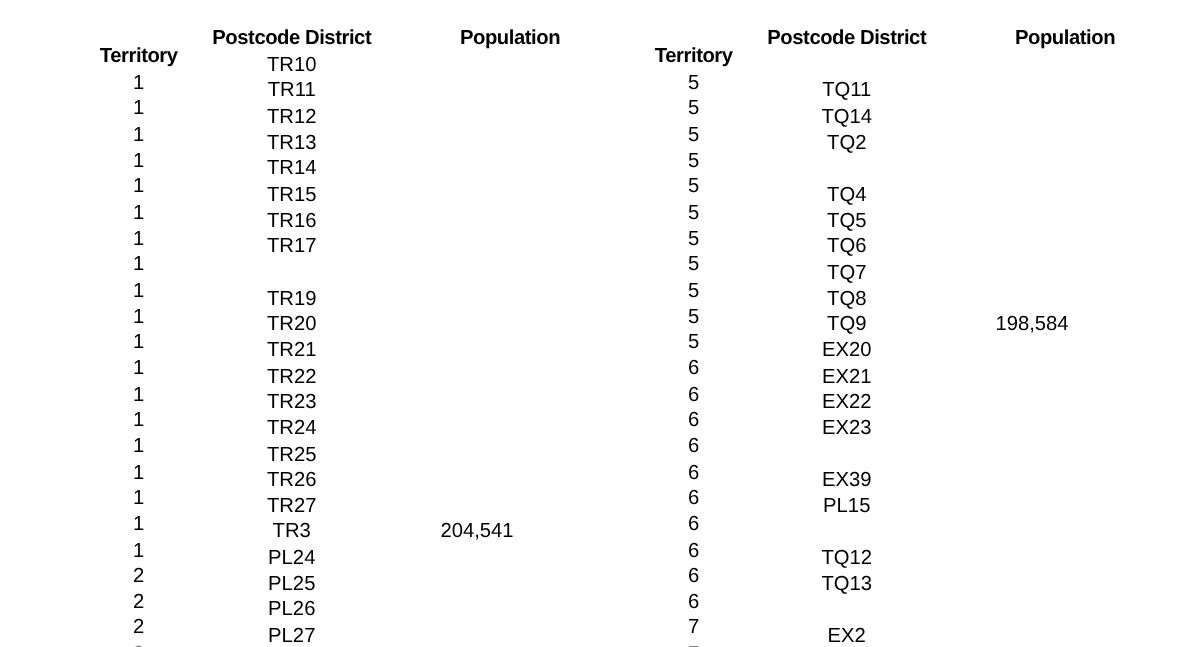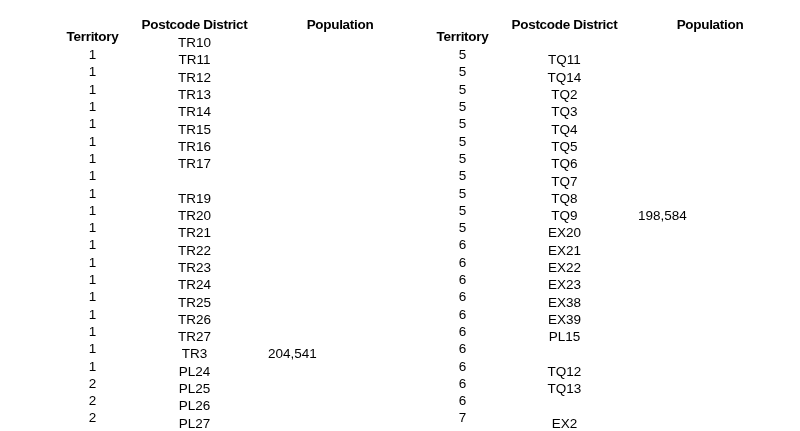--- a/index.html
+++ b/index.html
@@ -46,21 +46,21 @@
   }
   .col-postcode {
     width: 135px;
     margin-left: 6px;
     text-align: center;
     flex: 0 0 auto;
   }
   .col-population {
     width: 100px;
     margin-left: 6px;
-    text-align: left;
+    text-align: center;
     flex: 0 0 auto;
   }
   .header-row .col-population {
     text-align: center;
     margin-left: 28px;
   }
 </style>
 </head>
 <body>
 
@@ -211,21 +211,20 @@
           <div class="cell col-postcode">TQ14</div>
           <div class="cell col-population"></div>
         </div>
         <div class="row">
           <div class="cell col-territory">5</div>
           <div class="cell col-postcode">TQ2</div>
           <div class="cell col-population"></div>
         </div>
         <div class="row">
           <div class="cell col-territory">5</div>
-          <div class="cell col-postcode">TQ3</div>
           <div class="cell col-population"></div>
         </div>
         <div class="row">
           <div class="cell col-territory">5</div>
           <div class="cell col-postcode">TQ4</div>
           <div class="cell col-population"></div>
         </div>
         <div class="row">
           <div class="cell col-territory">5</div>
           <div class="cell col-postcode">TQ5</div>
@@ -266,21 +265,20 @@
           <div class="cell col-postcode">EX22</div>
           <div class="cell col-population"></div>
         </div>
         <div class="row">
           <div class="cell col-territory">6</div>
           <div class="cell col-postcode">EX23</div>
           <div class="cell col-population"></div>
         </div>
         <div class="row">
           <div class="cell col-territory">6</div>
-          <div class="cell col-postcode">EX38</div>
           <div class="cell col-population"></div>
         </div>
         <div class="row">
           <div class="cell col-territory">6</div>
           <div class="cell col-postcode">EX39</div>
           <div class="cell col-population"></div>
         </div>
         <div class="row">
           <div class="cell col-territory">6</div>
           <div class="cell col-postcode">PL15</div>

